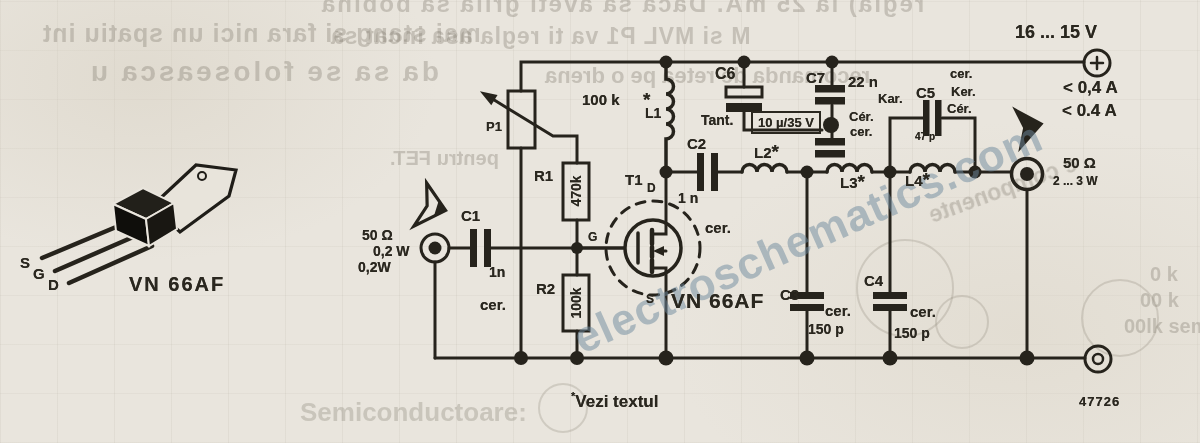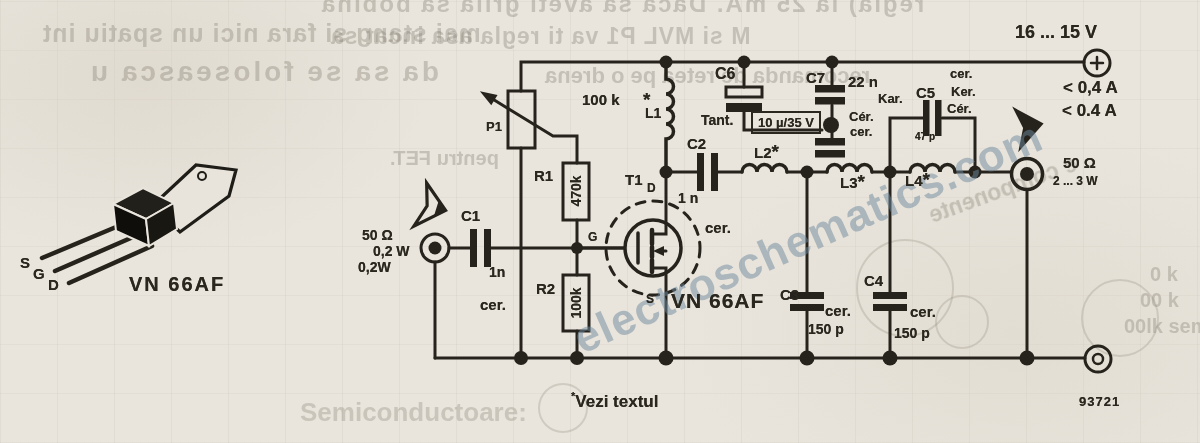--- a/index.html
+++ b/index.html
@@ -223,13 +223,13 @@
 <div class="lb" style="left:850px;top:125px;font-size:13px;">cer.</div>
 
 <div class="lb" style="left:1015px;top:23px;font-size:18px;">16 ... 15 V</div>
 <div class="lb" style="left:1063px;top:79px;font-size:17px;">&lt; 0,4 A</div>
 <div class="lb" style="left:1062px;top:102px;font-size:17px;">&lt; 0.4 A</div>
 
 <div class="lb" style="left:1063px;top:155px;font-size:15px;">50 Ω</div>
 <div class="lb" style="left:1053px;top:175px;font-size:12px;">2 ... 3 W</div>
 
 <div class="lb" style="left:571px;top:391px;font-size:17px;"><span class="sup">*</span><span>Vezi textul</span></div>
-<div class="lb" style="left:1079px;top:395px;font-size:13px;letter-spacing:1px;">93721</div>
+<div class="lb" style="left:1079px;top:395px;font-size:13px;letter-spacing:1px;">47726</div>
 
 </body></html>

